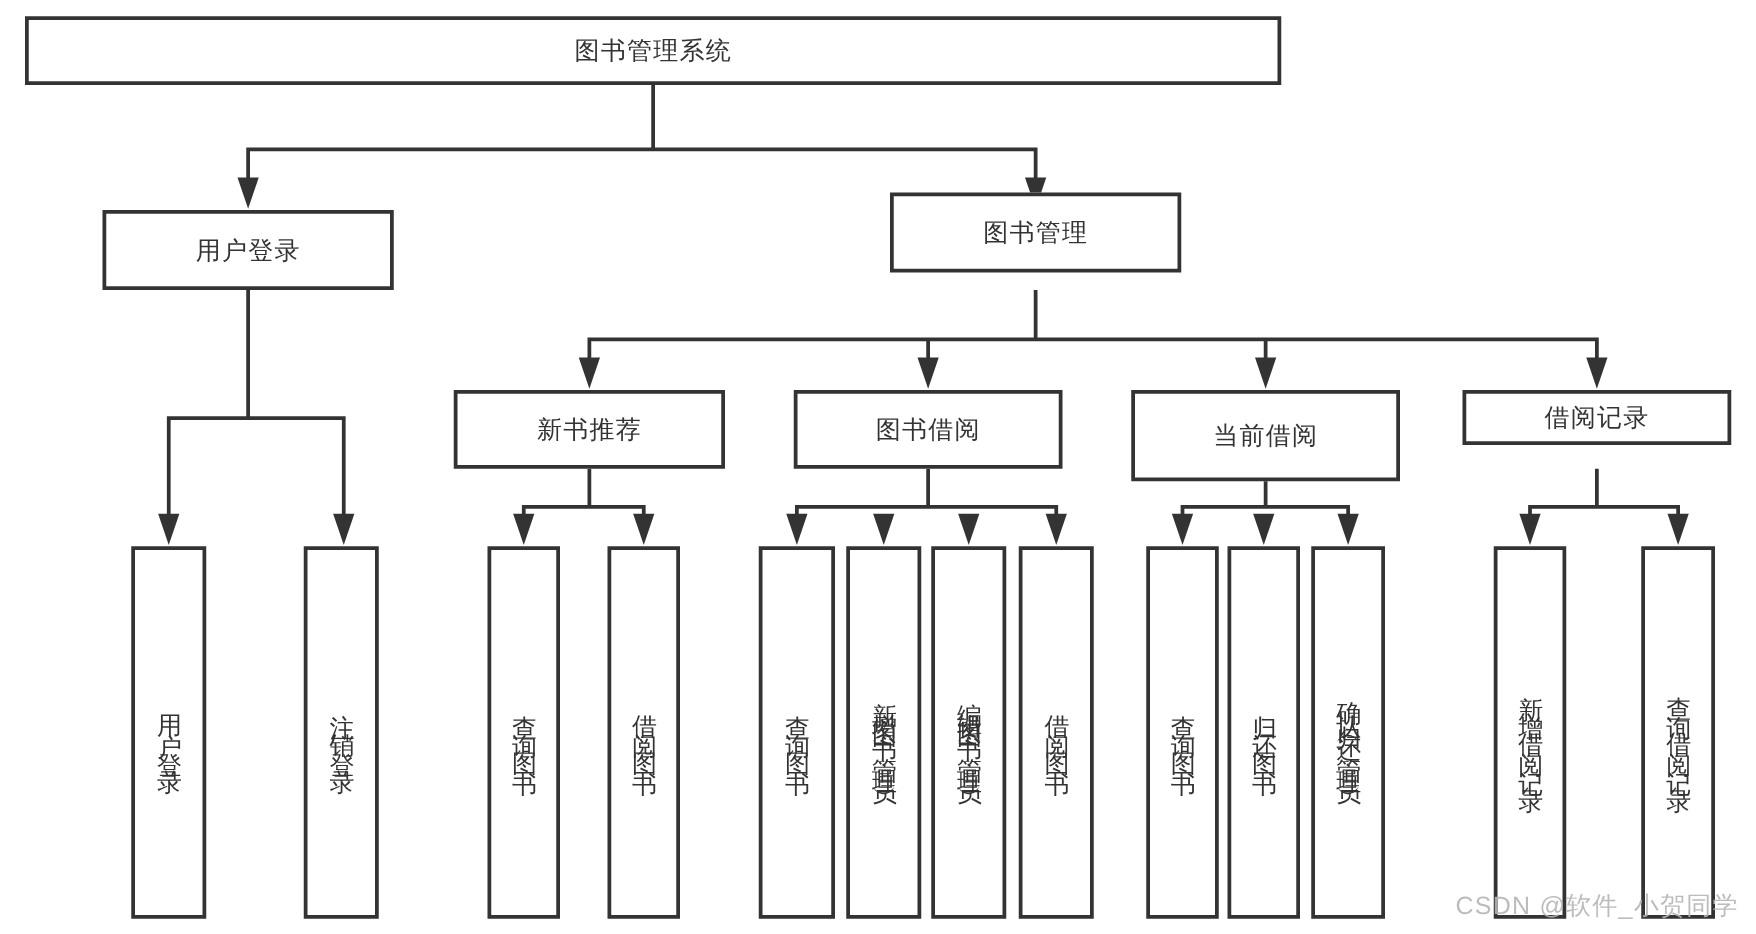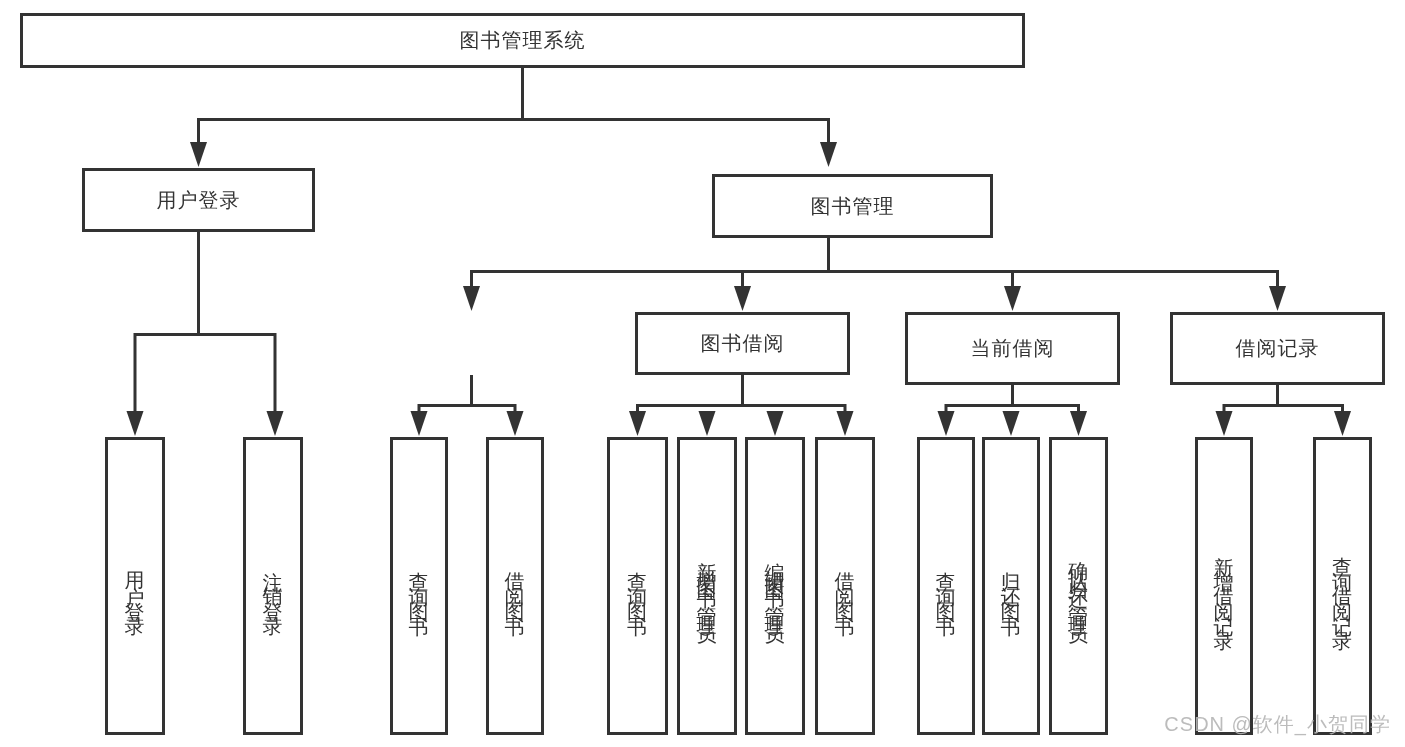--- a/index.html
+++ b/index.html
@@ -112,31 +112,34 @@
     </g>
   </svg>
 
   <div class="node h" style="left:20px; top:13px; width:1005px; height:55px;">
     <span>图书管理系统</span>
   </div>
 
   <div class="node h" style="left:82px; top:168px; width:233px; height:64px;">
     <span>用户登录</span>
   </div>
-  <div class="node h" style="left:712px; top:174px; width:281px; height:64px;">
+  <div class="node h" style="left:712px; top:154px; width:233px; height:64px;">
     <span>图书管理</span>
   </div>
 
+  <div class="node h" style="left:363px; top:312px; width:217px; height:63px;">
+    <span>新书推荐</span>
+  </div>
   <div class="node h" style="left:635px; top:312px; width:215px; height:63px;">
     <span>图书借阅</span>
   </div>
   <div class="node h" style="left:905px; top:312px; width:215px; height:73px;">
     <span>当前借阅</span>
   </div>
-  <div class="node h" style="left:1170px; top:312px; width:215px; height:73px;">
+  <div class="node h" style="left:1170px; top:312px; width:215px; height:44px;">
     <span>借阅记录</span>
   </div>
 
   <div class="node v" style="left:105px; top:437px; width:60px; height:298px;">
     <span>用户登录</span>
   </div>
   <div class="node v" style="left:243px; top:437px; width:60px; height:298px;">
     <span>注销登录</span>
   </div>
 

